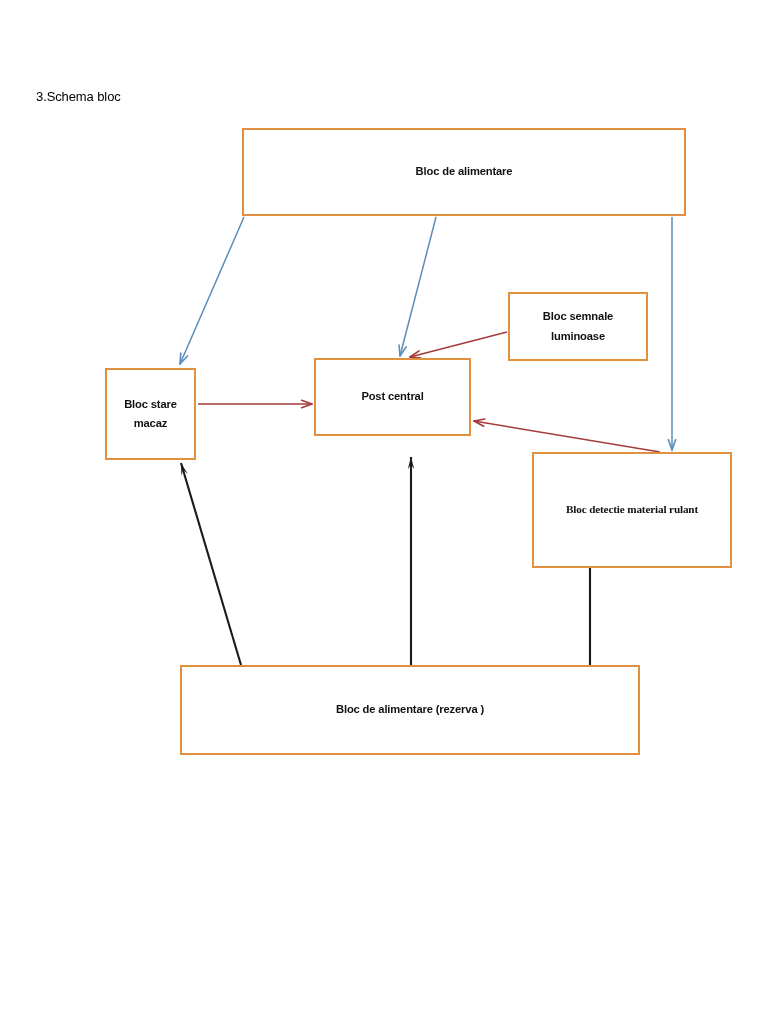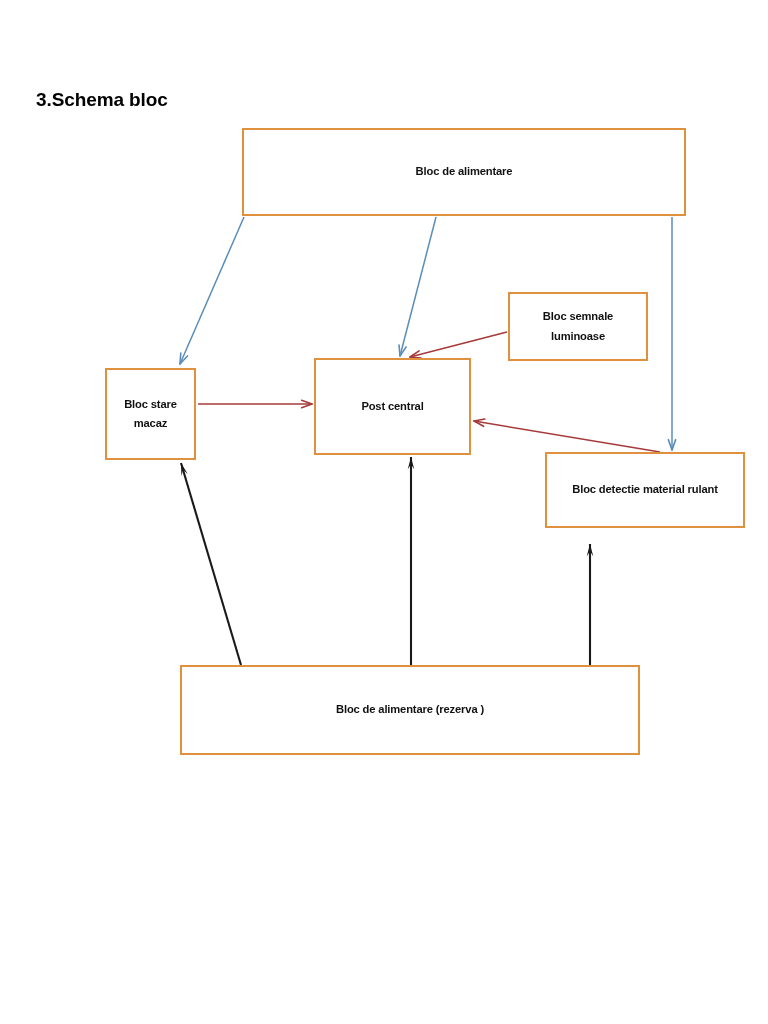--- a/index.html
+++ b/index.html
@@ -17,22 +17,22 @@
   #canvas {
     position: absolute;
     left: 0; top: 0;
     width: 768px;
     height: 1024px;
   }
   .page-title {
     position: absolute;
     left: 36px;
     top: 89px;
-    font-size: 19px;
-    font-weight: bold;
+    font-size: 13px;
+    font-weight: normal;
     color: #000000;
     letter-spacing: -0.1px;
     white-space: nowrap;
   }
   .node {
     position: absolute;
     box-sizing: border-box;
     border: 2.2px solid #E0913F;
     background: #ffffff;
     display: flex;
@@ -132,24 +132,24 @@
   <div id="nodes-layer">
       <div class="node" style="left: 242px; top: 128px; width: 444px; height: 88px; border-color: rgb(224, 145, 63); background: rgb(255, 255, 255); align-items: center;">
         <div class="node-label" style="color: rgb(17, 17, 17);">Bloc de alimentare</div>
       </div>
       <div class="node" style="left: 508px; top: 292px; width: 140px; height: 69px; border-color: rgb(224, 145, 63); background: rgb(255, 255, 255);">
         <div class="node-label two-line" style="color: rgb(17, 17, 17);">Bloc semnale<br>luminoase</div>
       </div>
       <div class="node" style="left: 105px; top: 368px; width: 91px; height: 92px; border-color: rgb(224, 145, 63); background: rgb(255, 255, 255);">
         <div class="node-label two-line" style="color: rgb(17, 17, 17);">Bloc stare<br>macaz</div>
       </div>
-      <div class="node" style="left: 314px; top: 358px; width: 157px; height: 97px; border-color: rgb(224, 145, 63); background: rgb(255, 255, 255);">
+      <div class="node" style="left: 314px; top: 358px; width: 157px; height: 78px; border-color: rgb(224, 145, 63); background: rgb(255, 255, 255);">
         <div class="node-label" style="color: rgb(17, 17, 17);">Post central</div>
       </div>
-      <div class="node" style="left: 545px; top: 452px; width: 200px; height: 76px; border-color: rgb(224, 145, 63); background: rgb(255, 255, 255);">
+      <div class="node" style="left: 532px; top: 452px; width: 200px; height: 116px; border-color: rgb(224, 145, 63); background: rgb(255, 255, 255); font-family: Liberation Serif, serif;">
         <div class="node-label" style="color: rgb(17, 17, 17);">Bloc detectie material rulant</div>
       </div>
       <div class="node" style="left: 180px; top: 665px; width: 460px; height: 90px; border-color: rgb(224, 145, 63); background: rgb(255, 255, 255);">
         <div class="node-label" style="color: rgb(17, 17, 17);">Bloc de alimentare (rezerva )</div>
       </div>
     </div>
 
 </div>
 
 </body></html>

